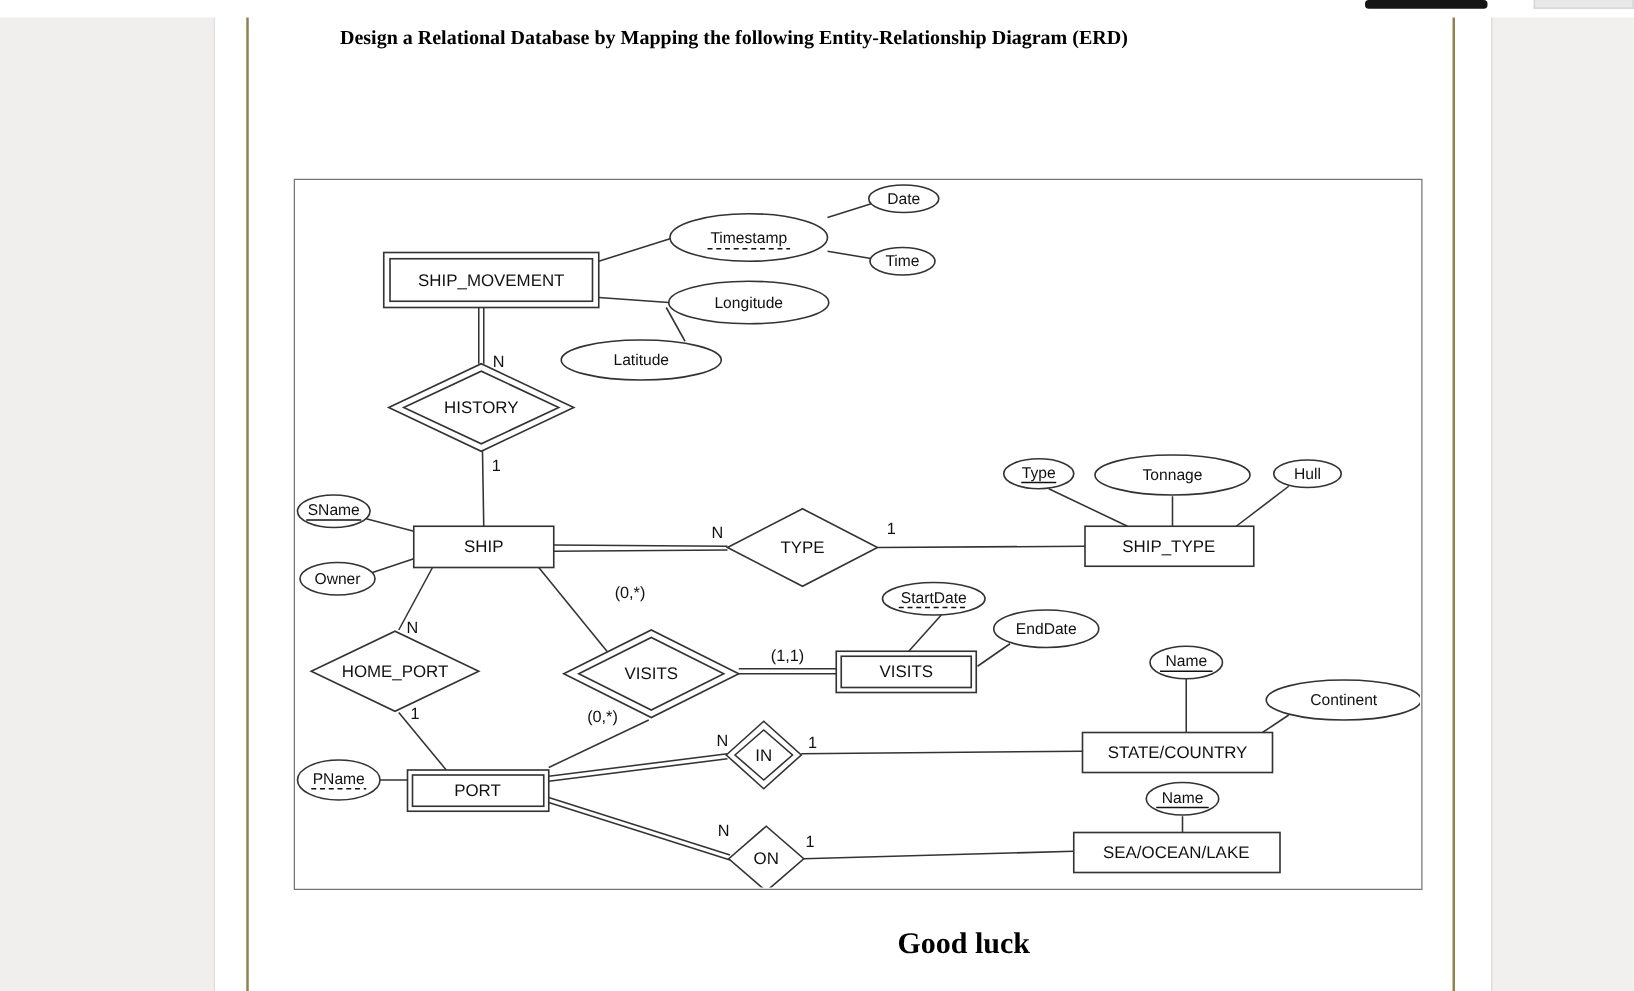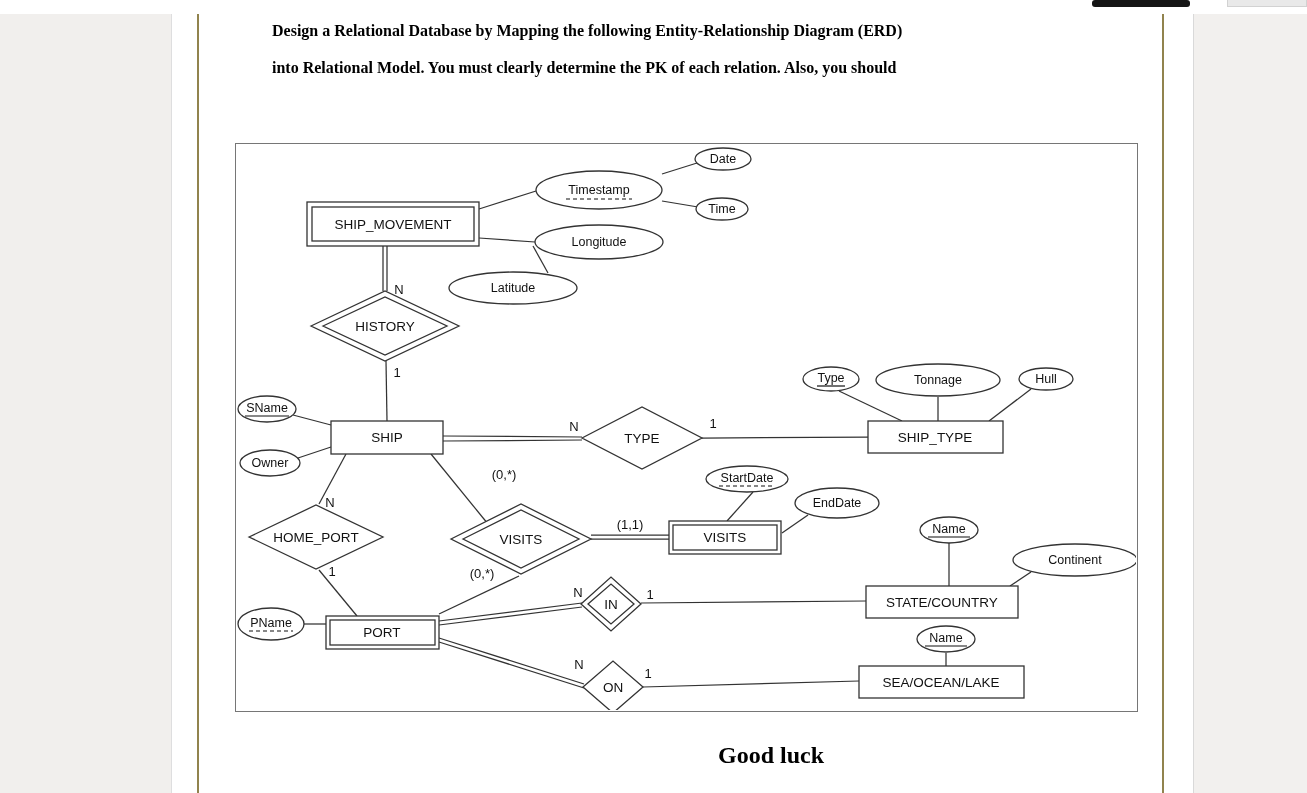--- a/index.html
+++ b/index.html
@@ -42,21 +42,20 @@
 
 <div class="abs" id="left-panel"></div>
 <div class="abs" id="right-panel"></div>
 <div class="abs" id="accent-left"></div>
 <div class="abs" id="accent-right"></div>
 <div class="abs" id="topbar-black"></div>
 <div class="abs" id="topbar-gray"></div>
 
 <div class="abs" id="question">
   <span class="qline">Design a Relational Database by Mapping the following Entity-Relationship Diagram (ERD)</span>
-  <span class="qline">into Relational Model. You must clearly determine the PK of each relation. Also, you should</span>
 </div>
 
 <div class="abs" id="diagram">
 <svg width="900" height="566" viewBox="0 0 900 566">
 
   <g>
     <line class="conn" x1="243" y1="65" x2="300" y2="47"></line>
     <line class="conn" x1="426" y1="30" x2="461" y2="19"></line>
     <line class="conn" x1="426" y1="57" x2="462" y2="63"></line>
     <line class="conn" x1="243" y1="94" x2="299" y2="98"></line>

